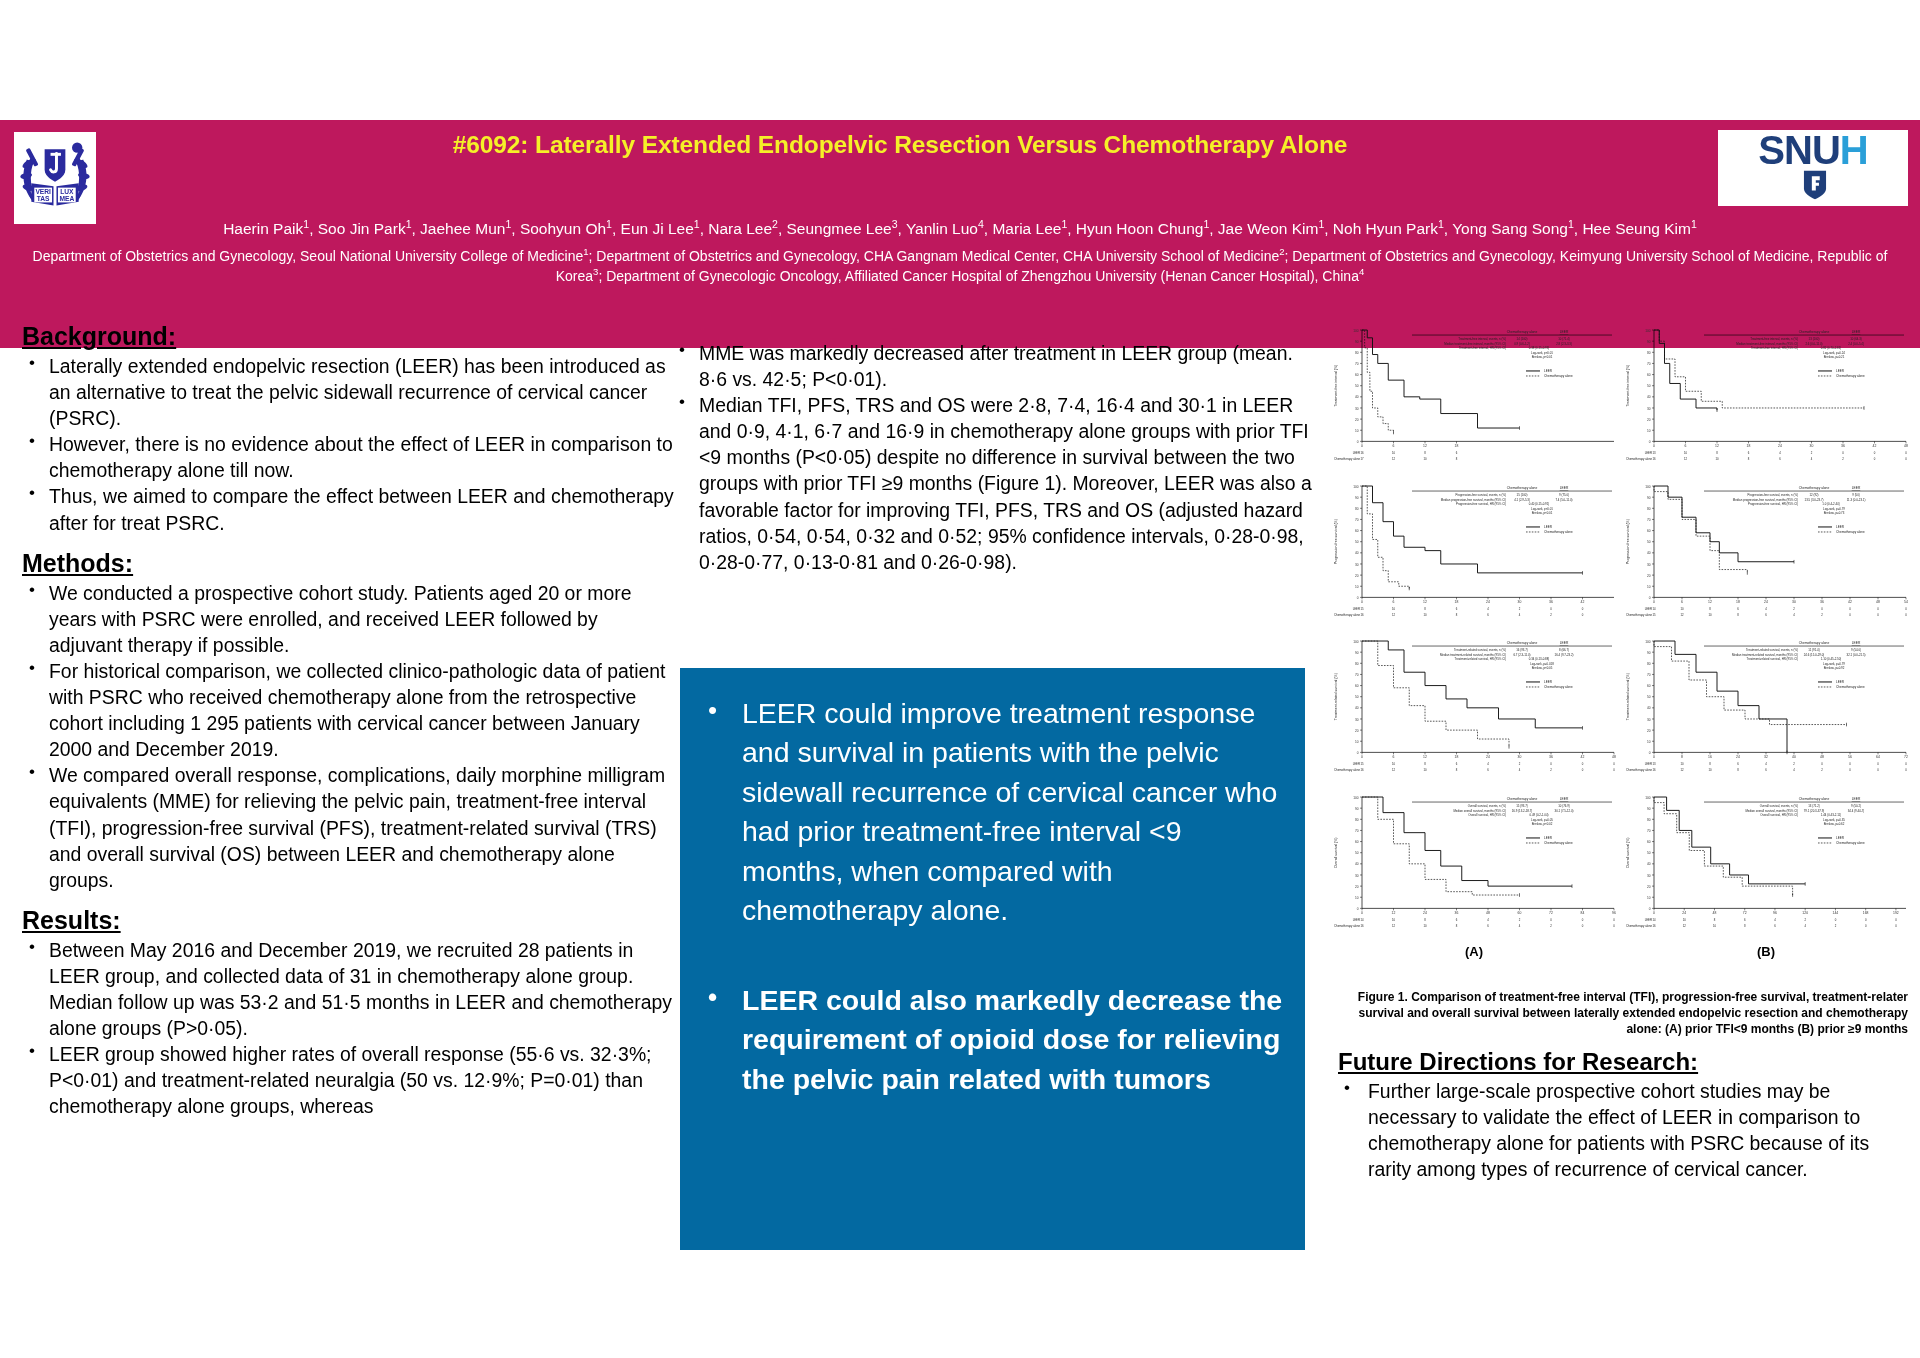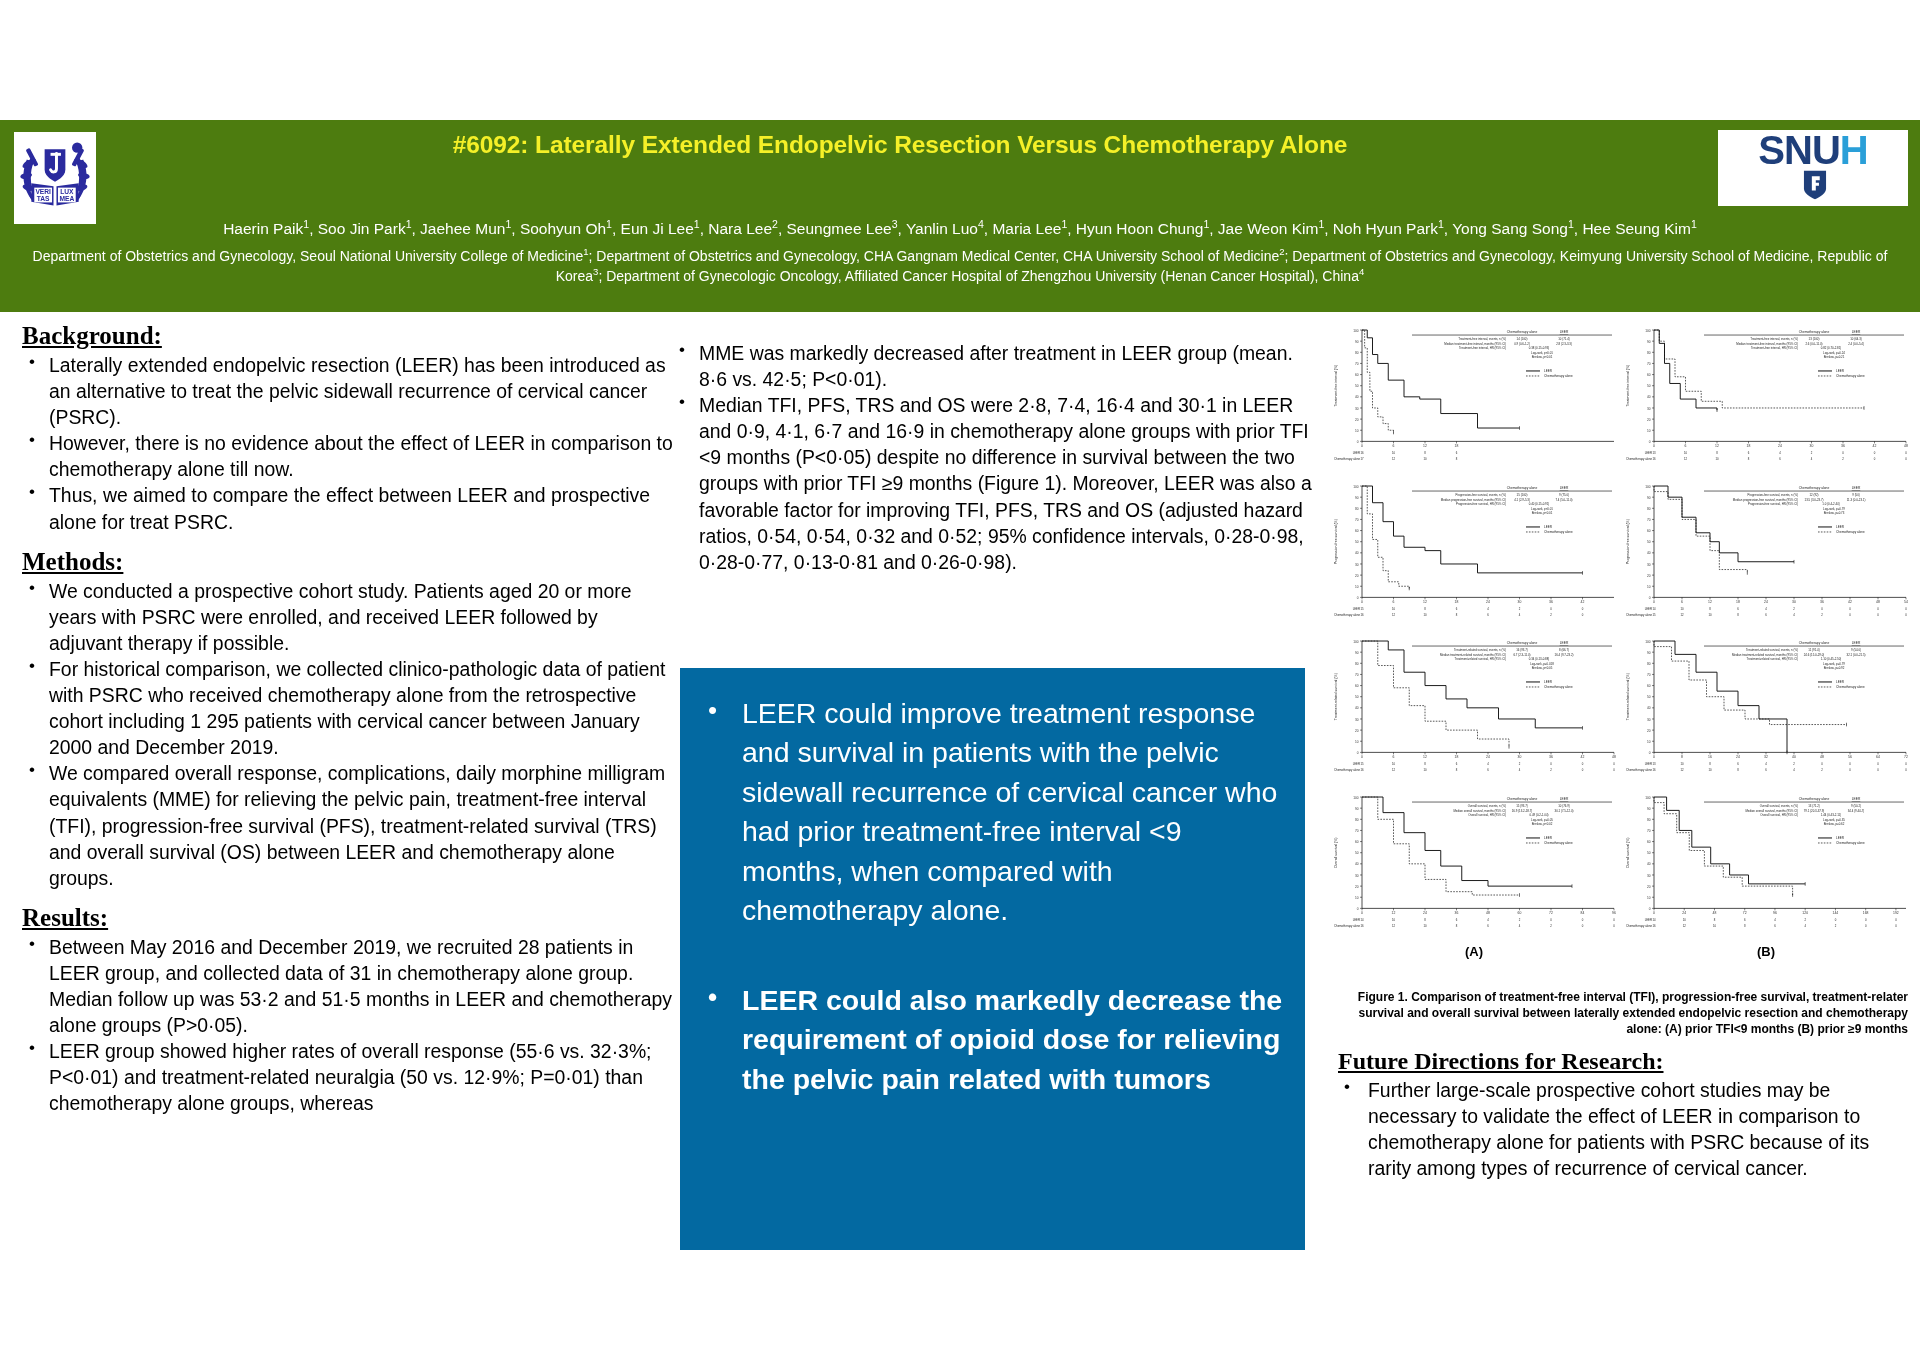--- a/index.html
+++ b/index.html
@@ -5,22 +5,22 @@
 <style>
   html,body{margin:0;padding:0;background:#fff;}
   body{
     width:1920px;height:1358px;position:relative;overflow:hidden;
     font-family:"Liberation Sans","DejaVu Sans",sans-serif;
     color:#000;
   }
 
   
   #header{
-    position:absolute;left:0;top:120px;width:1920px;height:192px;
-    background:#4d7c0f;box-sizing:border-box;
+    position:absolute;left:0;top:120px;width:1920px;height:228px;
+    background:#be185d;box-sizing:border-box;
   }
   #snu-logo{
     position:absolute;left:14px;top:12px;width:80px;height:90px;
     background:#fff;border:1px solid #fff;
     display:flex;align-items:center;justify-content:center;
   }
   #snu-logo svg{display:block;}
   #snuh-logo{
     position:absolute;right:12px;top:10px;width:190px;height:76px;
     background:#fff;display:flex;align-items:center;justify-content:center;flex-direction:column;
@@ -42,21 +42,21 @@
   }
   #affil{
     position:absolute;left:8px;top:126px;width:1904px;text-align:center;
     color:#fff;font-size:14px;line-height:1.45;
   }
   sup{font-size:0.68em;vertical-align:super;line-height:0;}
 
   
   .sec-head{
     font-weight:bold;font-size:25px;text-decoration:underline;
-    margin:0 0 2px 0;display:inline-block;font-family:Liberation Serif, serif;
+    margin:0 0 2px 0;display:inline-block;
   }
   ul.b{list-style:none;margin:0;padding:0;}
   ul.b > li{
     position:relative;padding-left:27px;font-size:19.4px;line-height:1.345;
     margin:0 0 0 0;
   }
   ul.b > li:before{
     content:"\2022";position:absolute;left:7px;top:-1px;font-size:17px;
   }
 
@@ -168,21 +168,21 @@
       <path d="M11 8 L21 8 L21 13 L16 13 L16 16 L20 16 L20 20 L16 20 L16 26 L11 26 Z" fill="#fff"></path>
     </svg>
   </div>
 </div>
 
 <div id="col-left">
   <div class="sec-head">Background:</div>
   <ul class="b">
     <li>Laterally extended endopelvic resection (LEER) has been introduced as an alternative to treat the pelvic sidewall recurrence of cervical cancer (PSRC).</li>
     <li>However, there is no evidence about the effect of LEER in comparison to chemotherapy alone till now.</li>
-    <li>Thus, we aimed to compare the effect between LEER and prospective alone for treat PSRC.</li>
+    <li>Thus, we aimed to compare the effect between LEER and chemotherapy after for treat PSRC.</li>
   </ul>
 
   <div class="gap"></div>
   <div class="sec-head">Methods:</div>
   <ul class="b">
     <li>We conducted a prospective cohort study. Patients aged 20 or more years with PSRC were enrolled, and received LEER followed by adjuvant therapy if possible.</li>
     <li>For historical comparison, we collected clinico-pathologic data of patient with PSRC who received chemotherapy alone from the retrospective cohort including 1 295 patients with cervical cancer between January 2000 and December 2019.</li>
     <li>We compared overall response, complications, daily morphine milligram equivalents (MME) for relieving the pelvic pain, treatment-free interval (TFI), progression-free survival (PFS), treatment-related survival (TRS) and overall survival (OS) between LEER and chemotherapy alone groups.</li>
   </ul>
 

